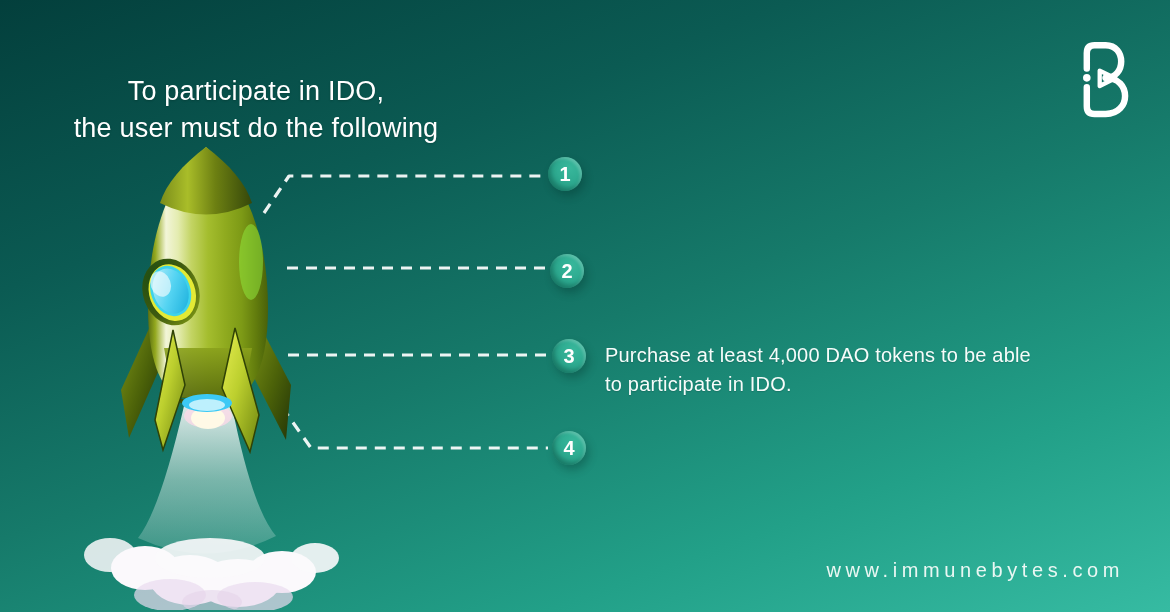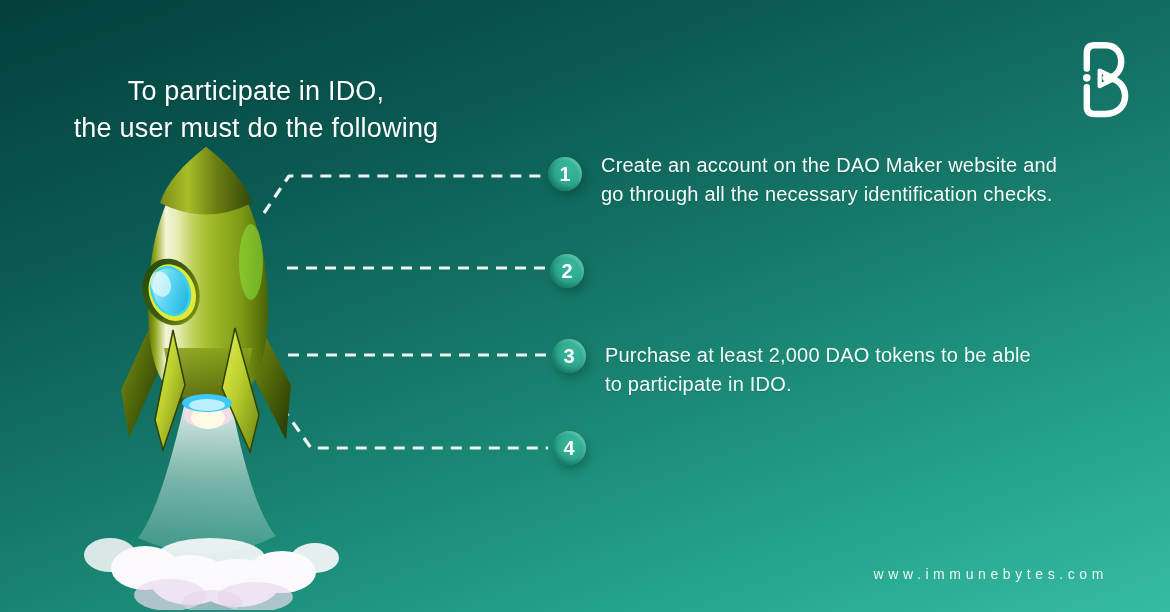--- a/index.html
+++ b/index.html
@@ -66,23 +66,23 @@
     margin-left: 19px;
     color: #F6FCFA;
     font-size: 20px; line-height: 29px; font-weight: 500;
     letter-spacing: 0.2px;
     white-space: pre-line;
     text-shadow: 0 1px 1px rgba(0,30,25,0.18);
   }
 
   .website-url {
     position: absolute;
-    right: 62px; bottom: 30px;
+    right: 46px; bottom: 30px;
     color: #EAF7F3;
-    font-size: 14px; font-weight: 400;
+    font-size: 20px; font-weight: 400;
     letter-spacing: 4.6px;
   }
 </style>
 </head>
 <body>
 
 <div class="canvas">
 
   <div class="page-title">To participate in IDO,
 the user must do the following</div>
@@ -193,31 +193,29 @@
 
     <polygon points="113,190 95,280 103,310 125,245" fill="url(#finBright)" stroke="#2F4206" stroke-width="1.5"></polygon>
     <polygon points="175,188 199,275 190,312 162,248" fill="url(#finBright)" stroke="#2F4206" stroke-width="1.5"></polygon>
 
     <ellipse cx="147" cy="263" rx="25" ry="9" fill="#3CC9F5"></ellipse>
     <ellipse cx="147" cy="265" rx="18" ry="6" fill="#BDF0FD"></ellipse>
   </svg>
 
   <div class="step step-1">
     <div class="badge">1</div>
-    <div class="step-text">Create an account on the DAO Maker website and
-go through all the necessary identification checks.</div>
   </div>
 
   <div class="step step-2">
     <div class="badge">2</div>
   </div>
 
   <div class="step step-3">
     <div class="badge">3</div>
-    <div class="step-text">Purchase at least 2,000 DAO tokens to be able
+    <div class="step-text">Purchase at least 4,000 DAO tokens to be able
 to participate in IDO.</div>
   </div>
 
   <div class="step step-4">
     <div class="badge">4</div>
   </div>
 
   <div class="website-url">www.immunebytes.com</div>
 
 </div>

